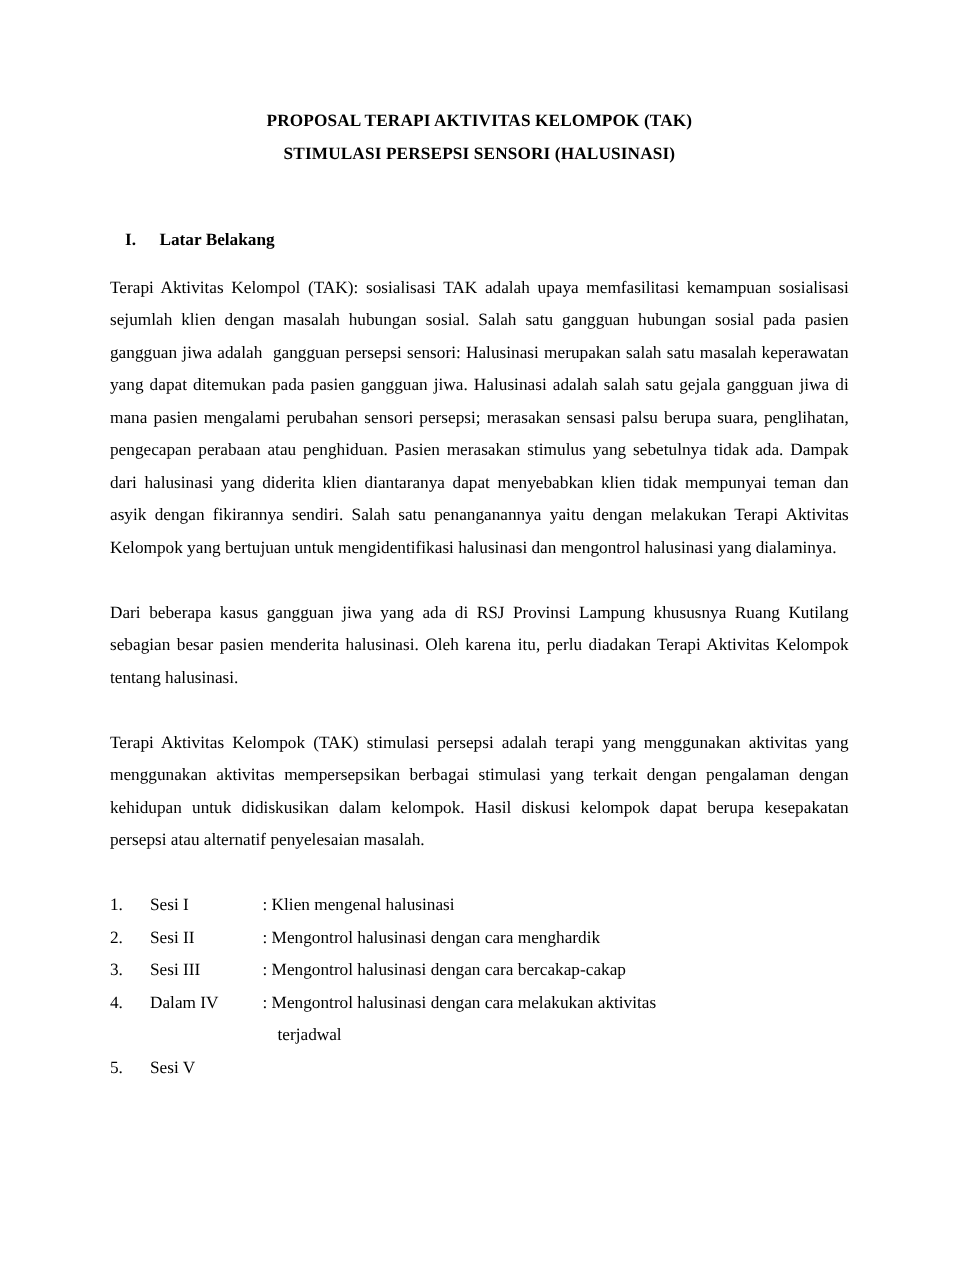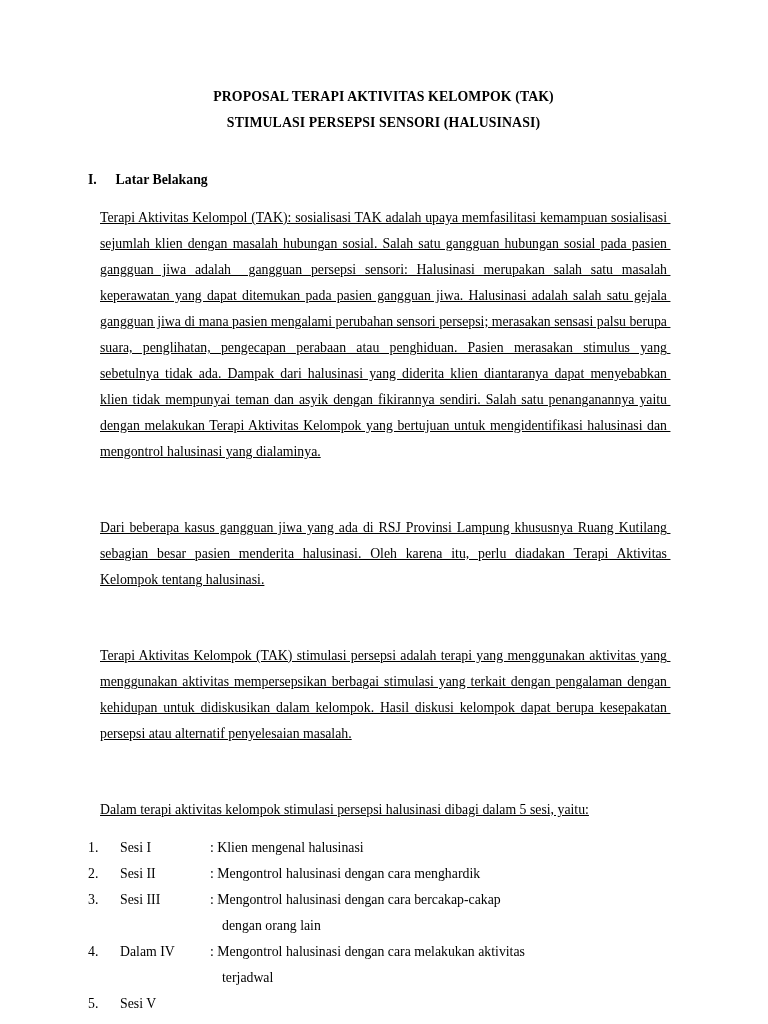--- a/index.html
+++ b/index.html
@@ -37,31 +37,30 @@
     line-height: 26px;
     letter-spacing: 0.1px;
   }
   .title-gap {
     height: 31px;
   }
   .section-heading {
     font-weight: bold;
     font-size: 13.8px;
     line-height: 26px;
-    margin: 0;
+    margin: 12px;
     white-space: pre;
   }
   p.body-para {
-    margin: 12px;
+    margin: 0;
     font-size: 13.8px;
     line-height: 26px;
     text-align: justify;
     text-justify: inter-word;
     white-space: pre-wrap;
-    text-decoration: underline;
   }
   p.body-para.nojust {
     text-align: left;
   }
   .blank-line {
     height: 26px;
   }
   ol.sesi-list {
     list-style: none;
     margin: 0;
@@ -120,21 +119,20 @@
 
     <p class="body-para">Dari beberapa kasus gangguan jiwa yang ada di RSJ Provinsi Lampung khususnya Ruang Kutilang sebagian besar pasien menderita halusinasi. Oleh karena itu, perlu diadakan Terapi Aktivitas Kelompok tentang halusinasi.</p>
 
     <div class="blank-line"></div>
 
 
     <p class="body-para">Terapi Aktivitas Kelompok (TAK) stimulasi persepsi adalah terapi yang menggunakan aktivitas yang menggunakan aktivitas mempersepsikan berbagai stimulasi yang terkait dengan pengalaman dengan kehidupan untuk didiskusikan dalam kelompok. Hasil diskusi kelompok dapat berupa kesepakatan persepsi atau alternatif penyelesaian masalah.</p>
 
     <div class="blank-line"></div>
 
-    <p class="body-para nojust">Dalam terapi aktivitas kelompok stimulasi persepsi halusinasi dibagi dalam 5 sesi, yaitu:</p>
 
     <ol class="sesi-list">
       <li>
         <div class="li-row">
           <span class="li-num">1.</span>
           <span class="li-label">Sesi I</span>
           <span class="li-desc">: Klien mengenal halusinasi</span>
         </div>
       </li>
       <li>
@@ -143,21 +141,20 @@
           <span class="li-label">Sesi II</span>
           <span class="li-desc">: Mengontrol halusinasi dengan cara menghardik</span>
         </div>
       </li>
       <li>
         <div class="li-row">
           <span class="li-num">3.</span>
           <span class="li-label">Sesi III</span>
           <span class="li-desc">: Mengontrol halusinasi dengan cara bercakap-cakap</span>
         </div>
-        <div class="li-cont indent-extra">dengan orang lain</div>
       </li>
       <li>
         <div class="li-row">
           <span class="li-num">4.</span>
           <span class="li-label">Dalam IV</span>
           <span class="li-desc">: Mengontrol halusinasi dengan cara melakukan aktivitas</span>
         </div>
         <div class="li-cont indent-extra">terjadwal</div>
       </li>
       <li>

